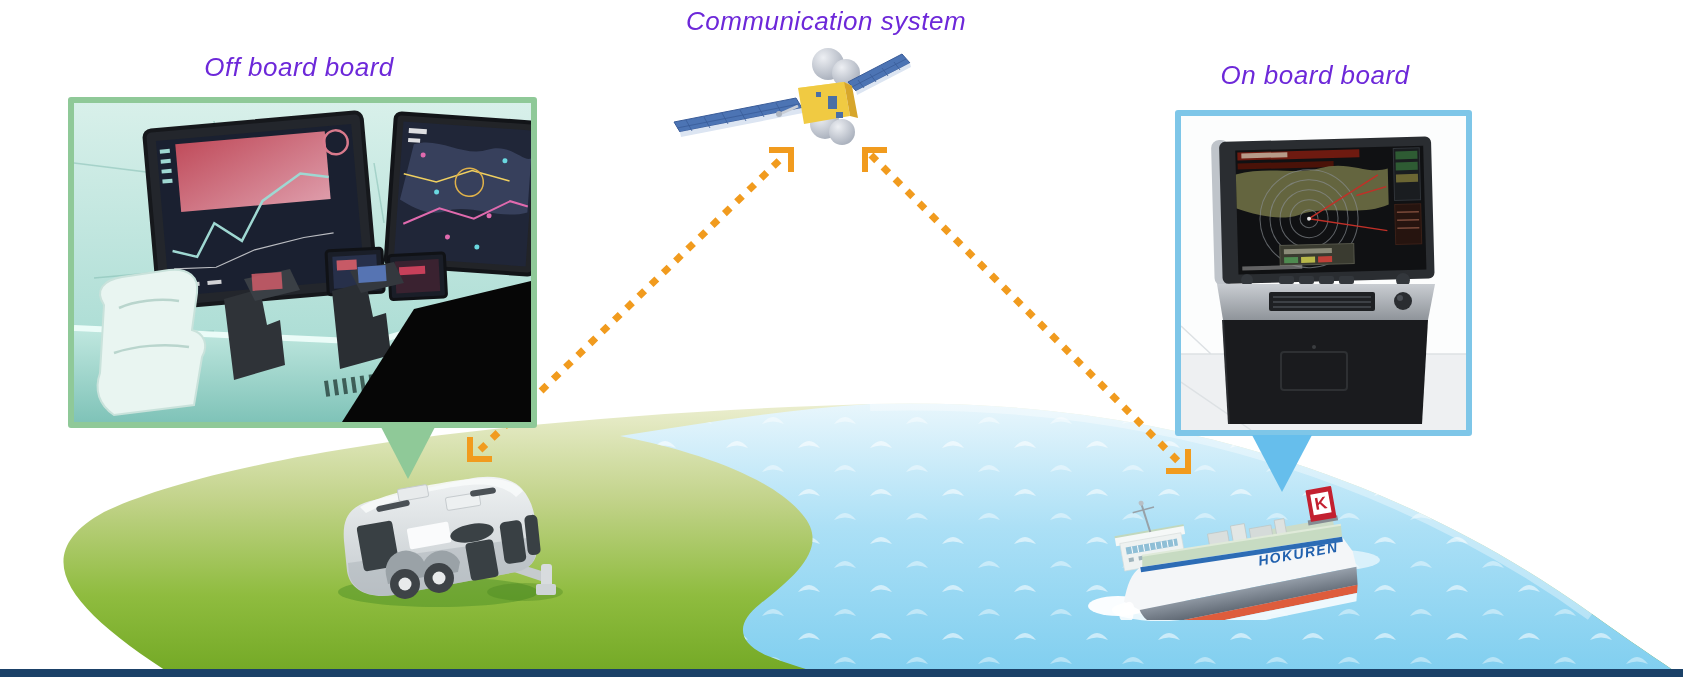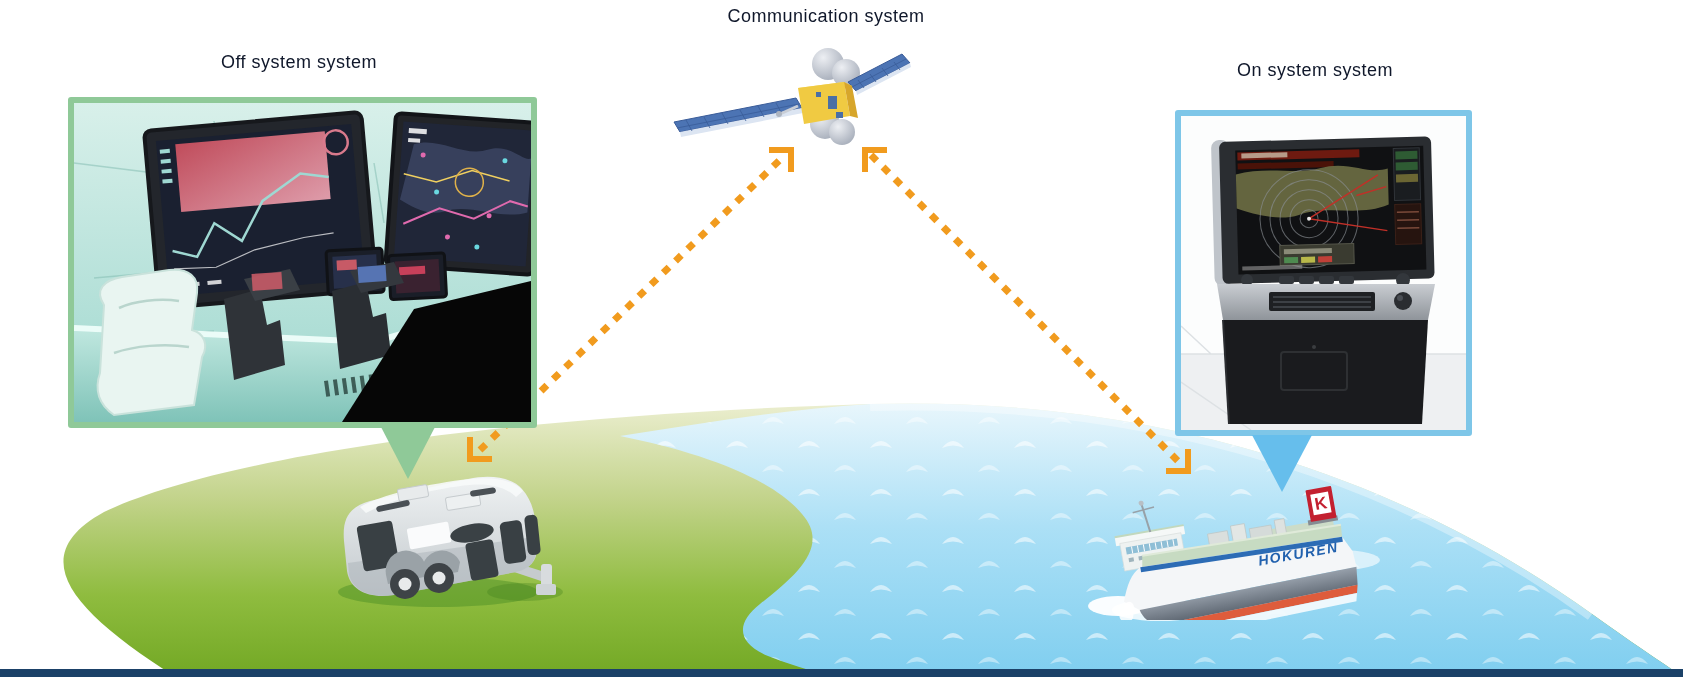--- a/index.html
+++ b/index.html
@@ -1,20 +1,20 @@
 <!DOCTYPE html>
 <html><head>
 <meta charset="utf-8">
 <style>
   html,body{margin:0;padding:0;background:#ffffff;}
   #canvas{position:relative;width:1683px;height:677px;overflow:hidden;background:#ffffff;
           font-family:"Liberation Sans",sans-serif;}
   .abs{position:absolute;}
-  .title{position:absolute;transform:translateX(-50%);font-size:18px;color:#0f172a;
-         white-space:nowrap;letter-spacing:0.5px;}
+  .title{position:absolute;transform:translateX(-50%);font-size:26px;color:#6d28d9;
+         white-space:nowrap;letter-spacing:0.5px;font-style:italic;}
   .photo{position:absolute;box-sizing:border-box;border-radius:3px;overflow:hidden;background:#fff;}
   #photo-offboard{left:68px;top:97px;width:469px;height:331px;border:6px solid #8FC998;}
   #photo-onboard{left:1175px;top:110px;width:297px;height:326px;border:6px solid #7EC6E8;}
   .tri{position:absolute;width:0;height:0;}
   #tri-green{left:381px;top:427px;border-left:27px solid transparent;
              border-right:27px solid transparent;border-top:52px solid #8FC998;}
   #tri-blue{left:1252px;top:435px;border-left:30px solid transparent;
             border-right:30px solid transparent;border-top:57px solid #66BEEC;}
   #cloud-badge{left:486px;top:147px;width:172px;height:172px;border-radius:50%;background:#93CD96;}
   svg{display:block;}
@@ -391,17 +391,17 @@
       <path d="M16,11 L237,6 L235,24 L34,29 C24,27 18,20 16,11 Z" fill="url(#hullgrad)"></path>
       <path d="M34,29 L235,24 L233,32 L44,37 C38,35 35,32 34,29 Z" fill="#DE5C3C"></path>
       <path d="M44,37 L233,32 L231,40 L56,45 Z" fill="#F2FAFD" opacity="0.95"></path>
       <text x="182" y="-12" text-anchor="middle" font-family="Liberation Sans, sans-serif" font-size="14" font-weight="bold" font-style="italic" letter-spacing="1.5" fill="#2161AE">HOKUREN</text>
       <circle cx="6" cy="6" r="5" fill="#ffffff" opacity="0.9"></circle>
       <circle cx="2" cy="14" r="7" fill="#ffffff" opacity="0.85"></circle>
     </g>
   </svg>
 
 
-  <div class="title" style="left:299px;top:52px">Off system system</div>
+  <div class="title" style="left:299px;top:52px">Off board board</div>
   <div class="title" style="left:826px;top:6px">Communication system</div>
-  <div class="title" style="left:1315px;top:60px">On system system</div>
+  <div class="title" style="left:1315px;top:60px">On board board</div>
 
 </div>
 
 </body></html>

